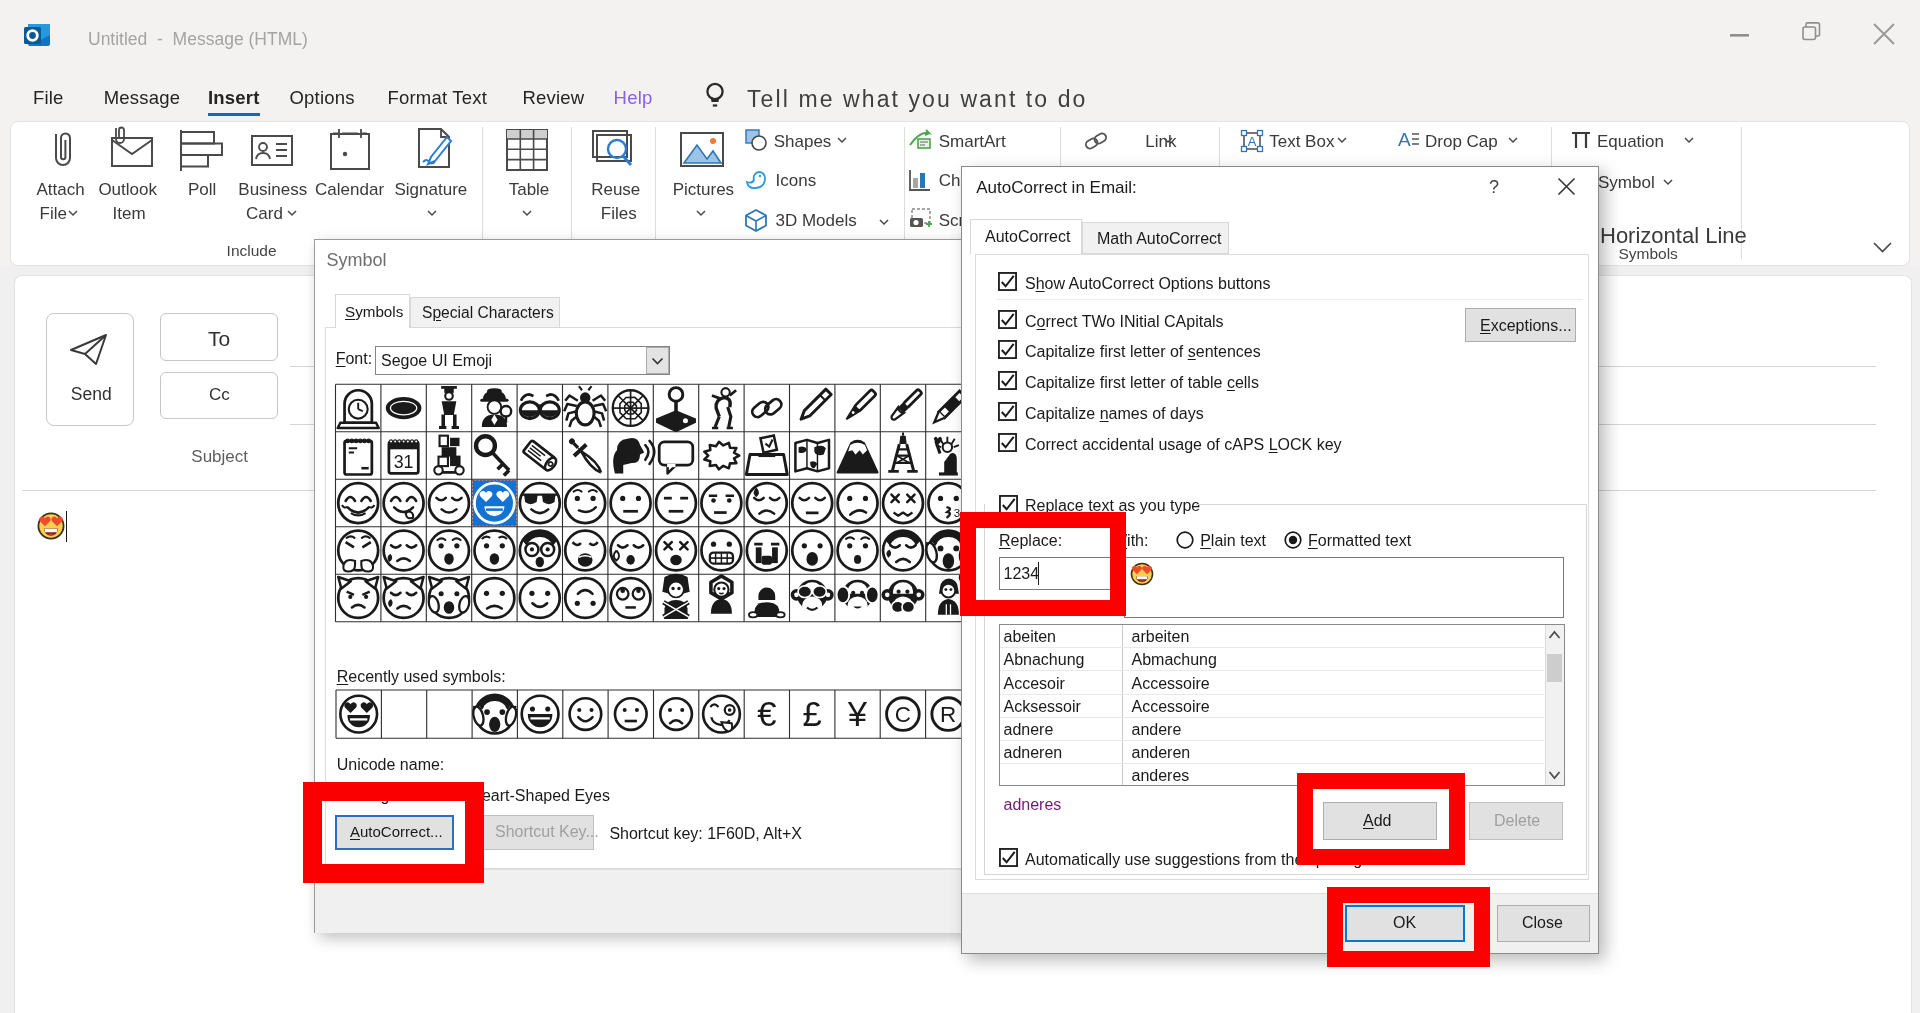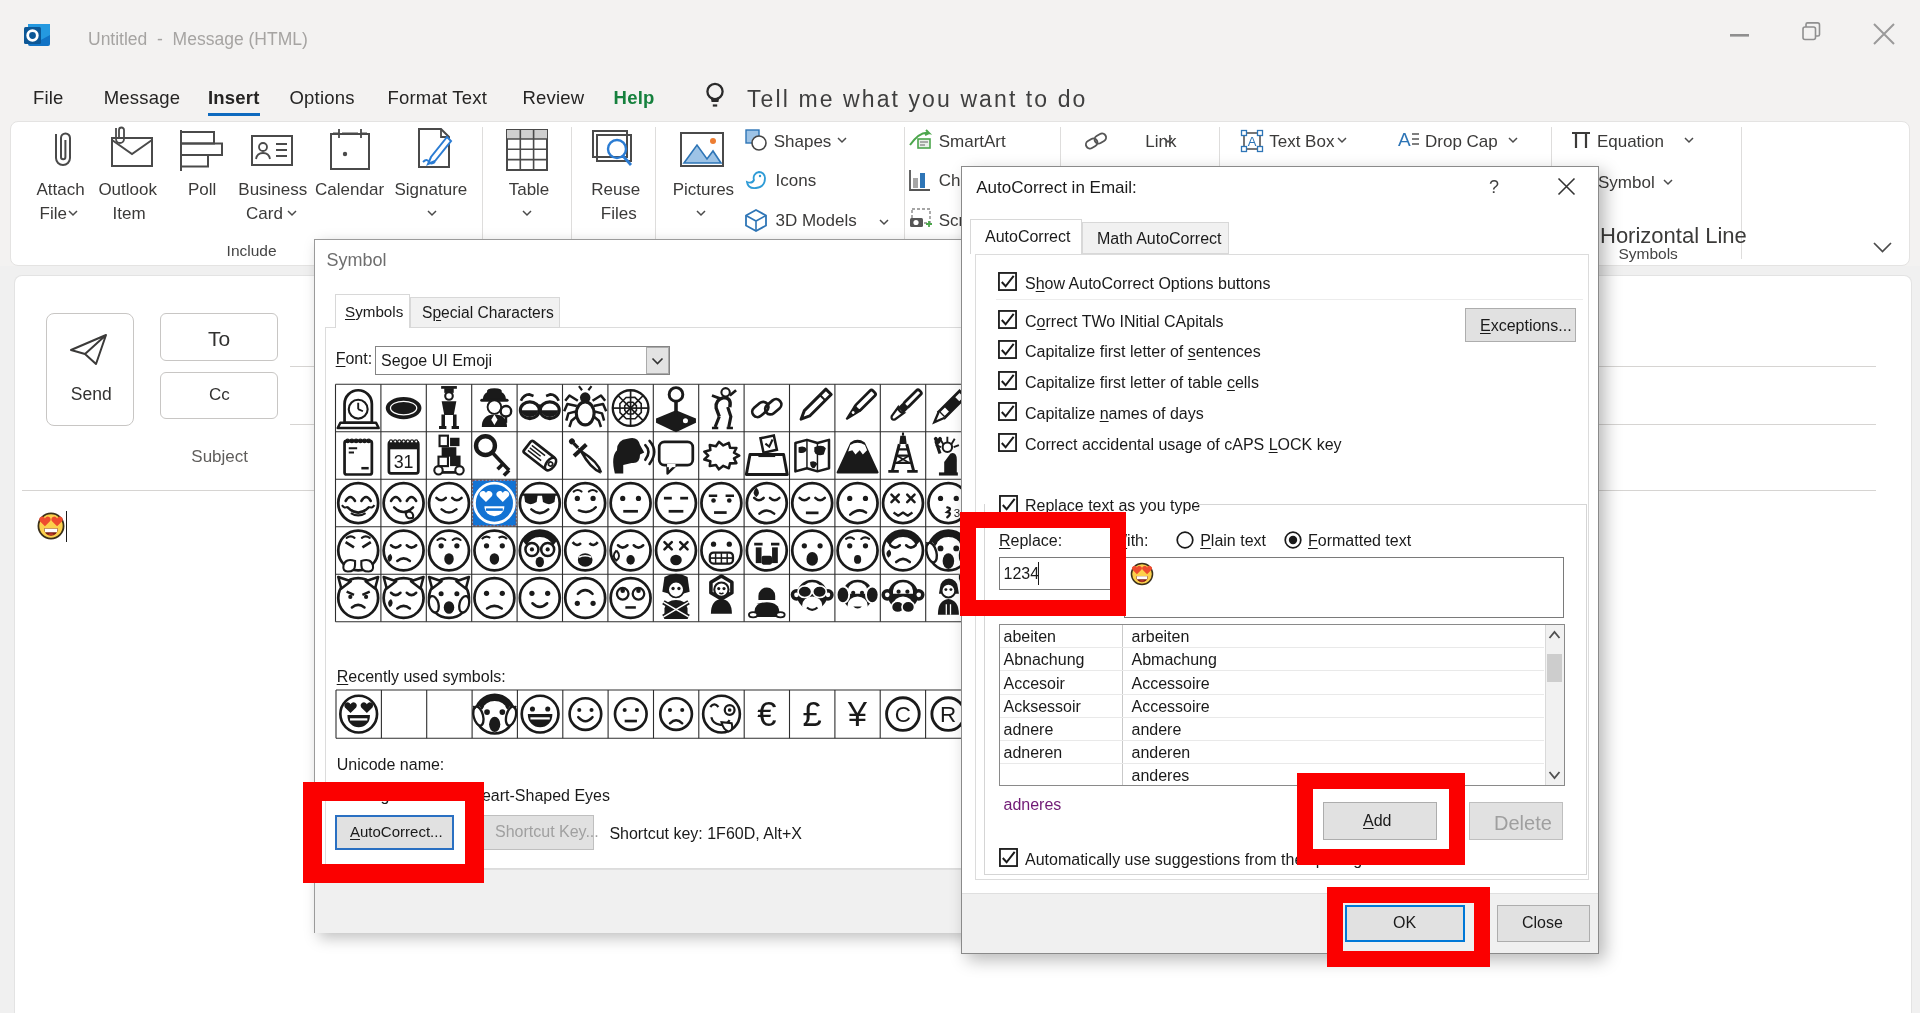--- a/index.html
+++ b/index.html
@@ -19,21 +19,21 @@
     <rect x="78" y="7" width="12.5" height="12.5" fill="none" stroke="#8f8f8f" stroke-width="1.6" rx="2"></rect>
     <path d="M81,7 v-2.6 a1.5,1.5 0 0 1 1.5,-1.5 h10 a2,2 0 0 1 2,2 v9.6 a1.5,1.5 0 0 1 -1.5,1.5 h-2.4" fill="none" stroke="#8f8f8f" stroke-width="1.6"></path>
     <path d="M149,4 L169,24 M169,4 L149,24" stroke="#9a9a9a" stroke-width="2"></path>
   </svg>
 <div class="t" style="left:33px;top:86.5px;font-size:18.5px;color:#252423;font-weight:normal;letter-spacing:0.2px">File</div>
 <div class="t" style="left:103.7px;top:86.5px;font-size:18.5px;color:#252423;font-weight:normal;letter-spacing:0.2px">Message</div>
 <div class="t" style="left:208px;top:86.5px;font-size:18.5px;color:#252423;font-weight:bold;letter-spacing:0.2px">Insert</div>
 <div class="t" style="left:289.5px;top:86.5px;font-size:18.5px;color:#252423;font-weight:normal;letter-spacing:0.2px">Options</div>
 <div class="t" style="left:387.5px;top:86.5px;font-size:18.5px;color:#252423;font-weight:normal;letter-spacing:0.2px">Format Text</div>
 <div class="t" style="left:522.5px;top:86.5px;font-size:18.5px;color:#252423;font-weight:normal;letter-spacing:0.2px">Review</div>
-<div class="t" style="left:613.6px;top:86.5px;font-size:18.5px;color:#15803d;font-weight:bold;letter-spacing:0.2px">Help</div>
+<div class="t" style="left:613.6px;top:86.5px;font-size:18.5px;color:#8b5cf6;font-weight:normal;letter-spacing:0.2px">Help</div>
 <div class="abs" style="left:207.5px;top:112.5px;width:52px;height:3px;background:#0e6abf"></div>
 <svg style="position:absolute;left:704px;top:82px;width:22px;height:28px;overflow:visible" viewBox="0 0 22 28">
     <circle cx="11" cy="9.5" r="7.6" fill="none" stroke="#2b2b2b" stroke-width="2.3"></circle>
     <path d="M7.8,15.5 l0.6,3.5 h5.2 l0.6,-3.5" fill="none" stroke="#2b2b2b" stroke-width="2"></path>
     <path d="M8.4,19 h5.2" stroke="#2b2b2b" stroke-width="1.6"></path>
     <path d="M8.8,23.5 h4.4" stroke="#2b2b2b" stroke-width="2.2"></path>
   </svg>
 <div class="t" style="left:747px;top:86px;font-size:23px;color:#3f3f3f;letter-spacing:2.1px">Tell me what you want to do</div>
 <div class="abs" style="left:10px;top:121px;width:1900px;height:144.5px;background:#ffffff;border:1px solid #e4e3e2;border-radius:8px"></div>
 <div class="abs" style="left:482.4px;top:127px;width:1px;height:132px;background:#dedddc"></div>
@@ -1005,21 +1005,21 @@
 <svg style="position:absolute;left:1548px;top:630px;width:13px;height:10px;overflow:visible" viewBox="0 0 13 10">
     <path d="M1.5,8 L6.5,2 L11.5,8" fill="none" stroke="#505050" stroke-width="1.8"></path>
   </svg>
 <svg style="position:absolute;left:1548px;top:770px;width:13px;height:10px;overflow:visible" viewBox="0 0 13 10">
     <path d="M1.5,2 L6.5,8 L11.5,2" fill="none" stroke="#505050" stroke-width="1.8"></path>
   </svg>
 <div class="abs" style="left:1546.5px;top:654px;width:15.5px;height:28px;background:#cdcdcd"></div>
 <div class="abs" style="left:1323.3px;top:801.7px;width:113.4px;height:38.3px;background:#e1e1e1;border:1px solid #adadad"></div>
 <div class="t" style="left:1363px;top:810.5px;font-size:16px;color:#1a1a1a;"><u>A</u>dd</div>
 <div class="abs" style="left:1468.6px;top:801.7px;width:94.7px;height:38.3px;background:#e1e1e1;border:1px solid #bfbfbf"></div>
-<div class="t" style="left:1494px;top:810.5px;font-size:20px;color:#9f9f9f;">Delete</div>
+<div class="t" style="left:1494px;top:810.5px;font-size:16px;color:#9f9f9f;">Delete</div>
 <svg style="position:absolute;left:998.6px;top:848.3px;width:19px;height:19px;overflow:visible" viewBox="0 0 20 20">
     <rect x="1" y="1" width="18" height="18" fill="#fff" stroke="#1a1a1a" stroke-width="1.9"></rect>
     <path d="M4,10.5 l4,4.5 L16.5,4" fill="none" stroke="#1a1a1a" stroke-width="2.1"></path>
   </svg>
 <div class="t" style="left:1025px;top:849.5px;font-size:16px;color:#1a1a1a;">Automatically use suggestions from the spelling checker</div>
 <div class="abs" style="left:961.5px;top:893.3px;width:636.5px;height:60px;background:#f0f0f0;border-top:1px solid #dfdfdf"></div>
 <div class="abs" style="left:1345px;top:905px;width:120px;height:36.7px;background:#e1e1e1;border:2px solid #0078d7"></div>
 <div class="t" style="left:1393px;top:913px;font-size:16px;color:#1a1a1a;">OK</div>
 <div class="abs" style="left:1496.7px;top:905px;width:93.3px;height:36.7px;background:#e1e1e1;border:1px solid #adadad"></div>
 <div class="t" style="left:1522px;top:913px;font-size:16px;color:#1a1a1a;">Close</div>

